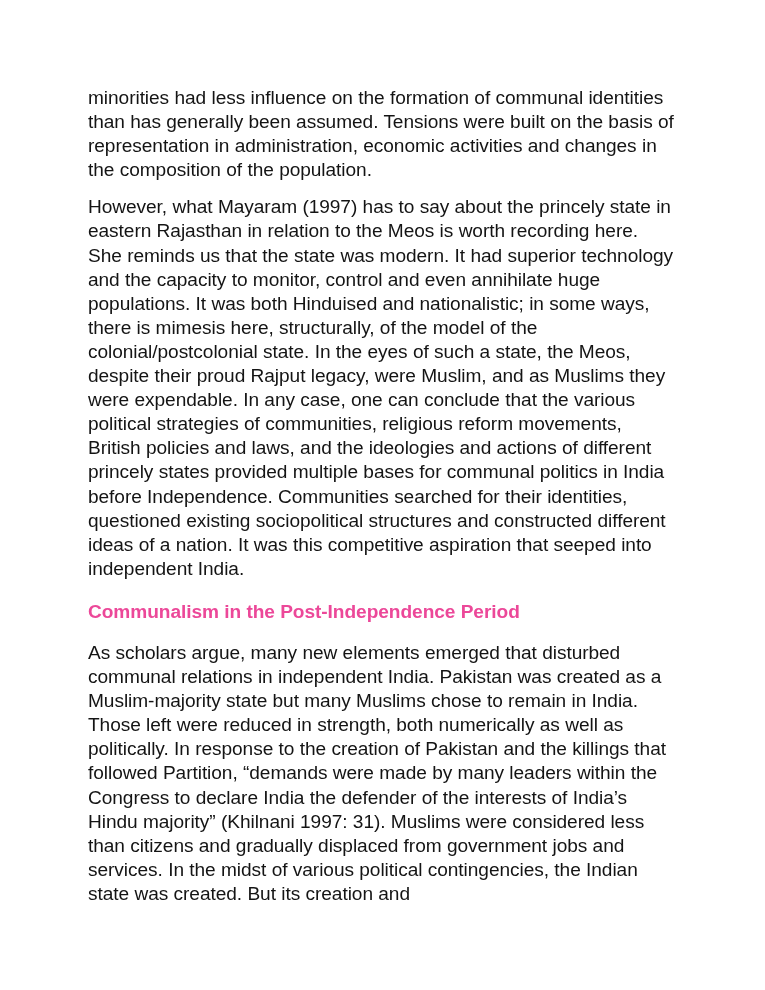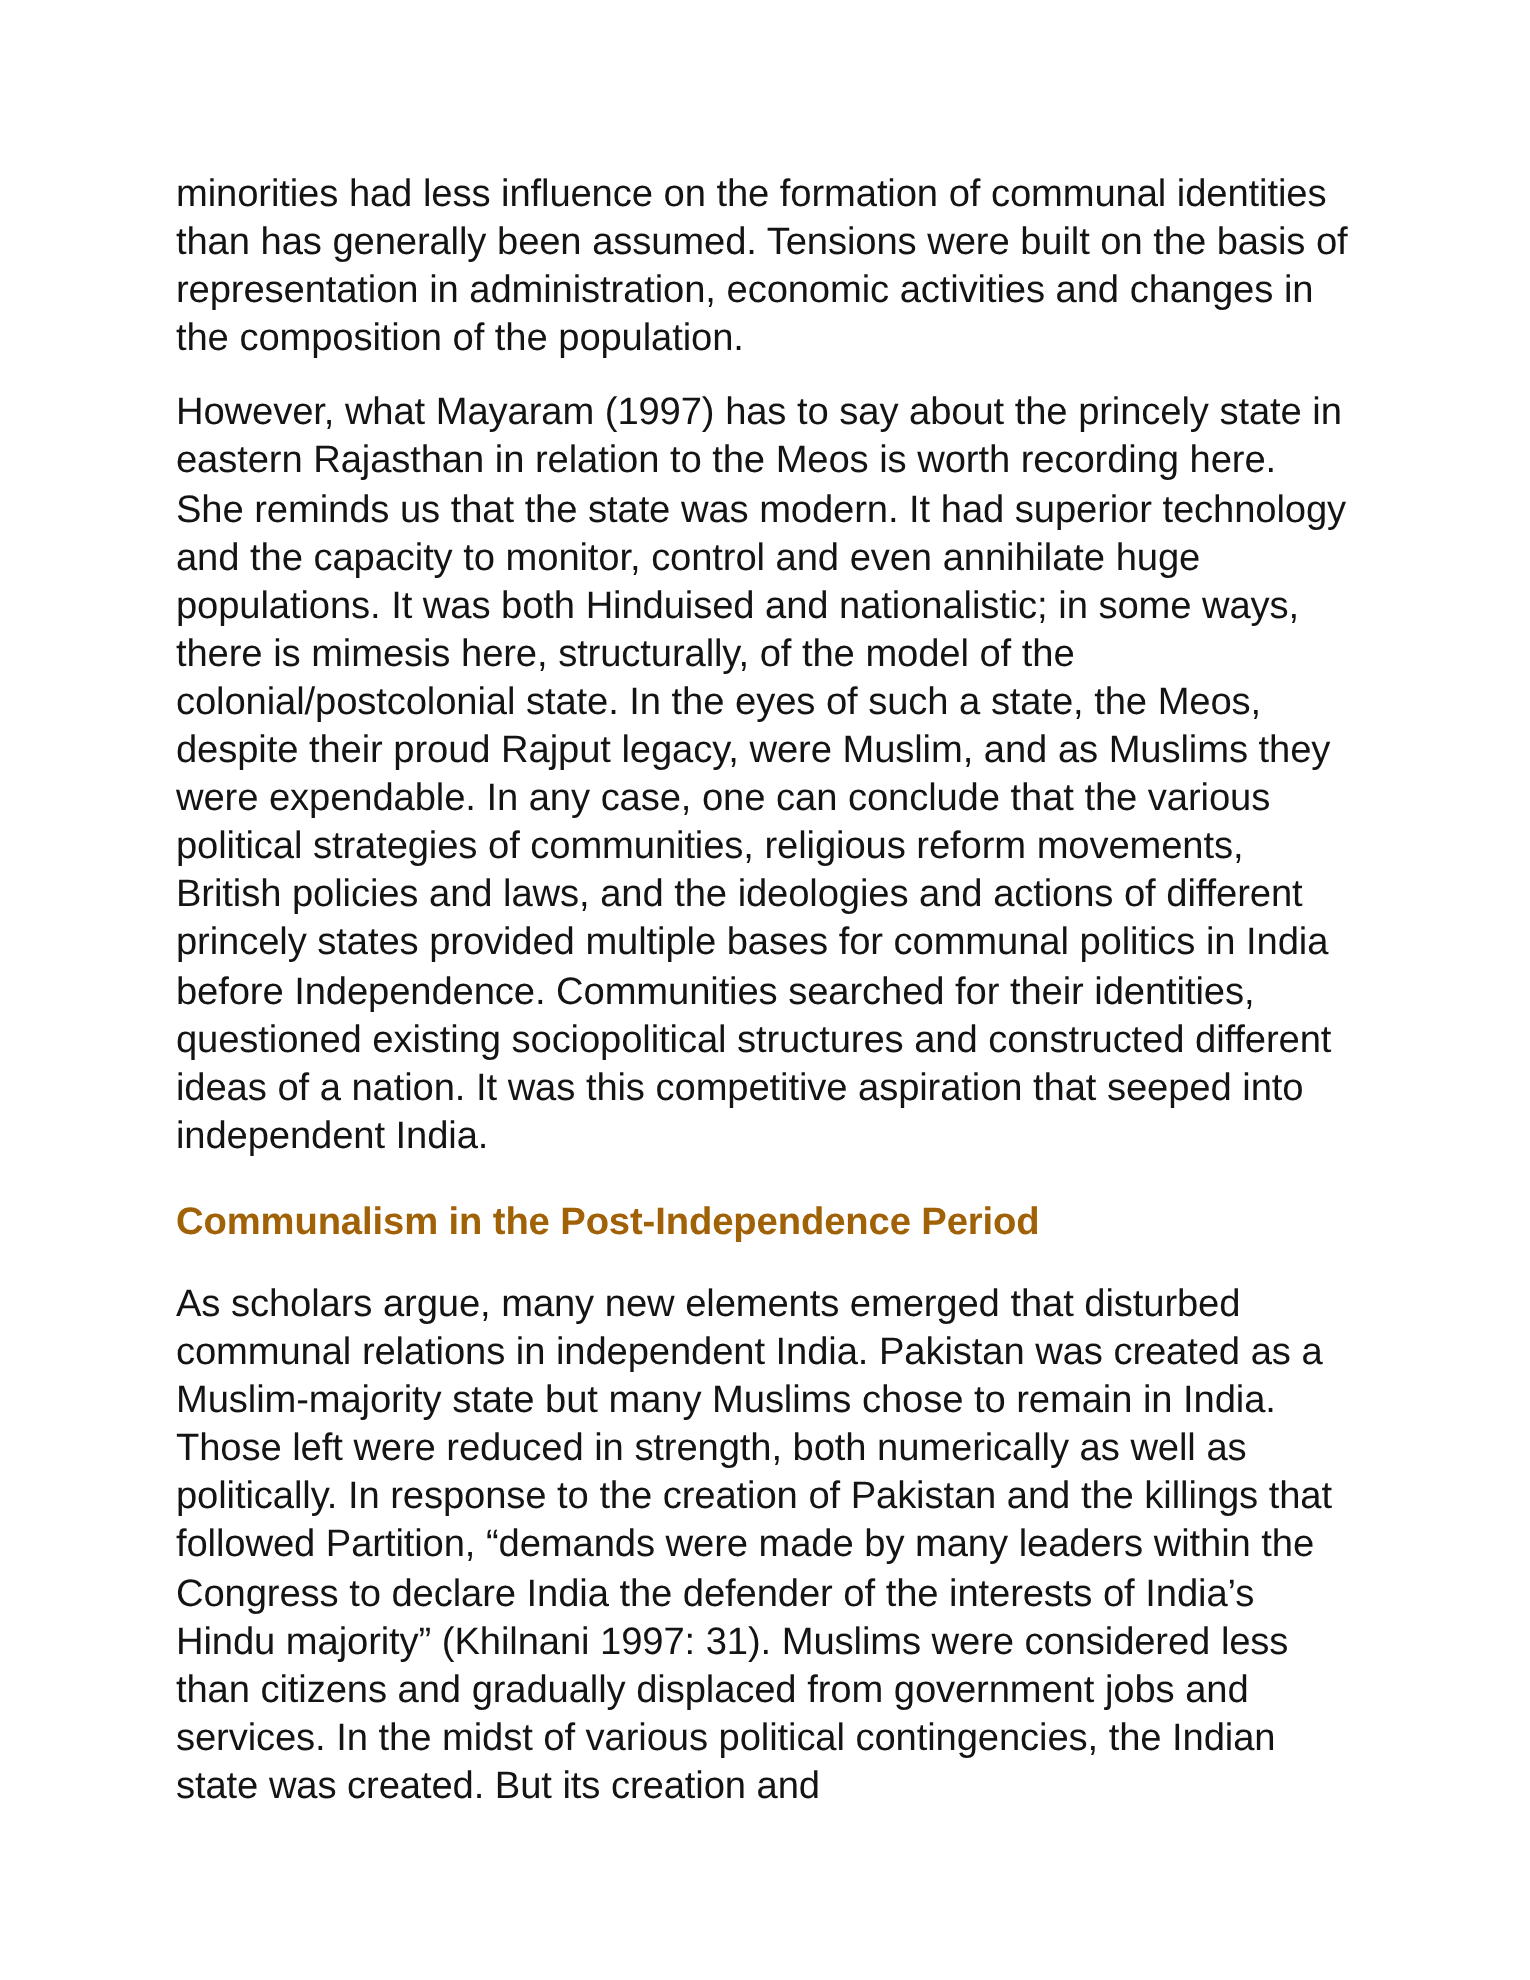--- a/index.html
+++ b/index.html
@@ -38,21 +38,21 @@
 
   .para:last-child {
     margin-bottom: 12px;
   }
 
   .section-heading {
     margin: 19px 0 17px 0;
     font-size: 19.1px;
     line-height: 24.1px;
     font-weight: bold;
-    color: #a16207;
+    color: #ec4899;
     letter-spacing: -0.05px;
   }
 </style>
 </head>
 <body>
 
 <div class="page">
   <div class="text-column">
 
     <p class="para">minorities had less influence on the formation of communal identities than has generally been assumed. Tensions were built on the basis of representation in administration, economic activities and changes in the composition of the population.</p>

